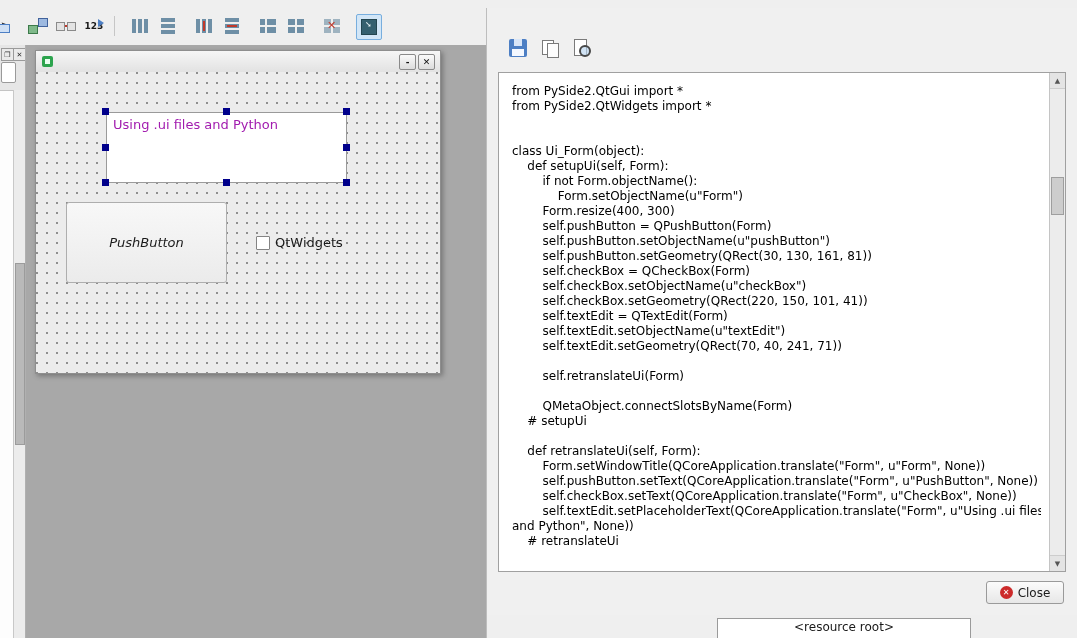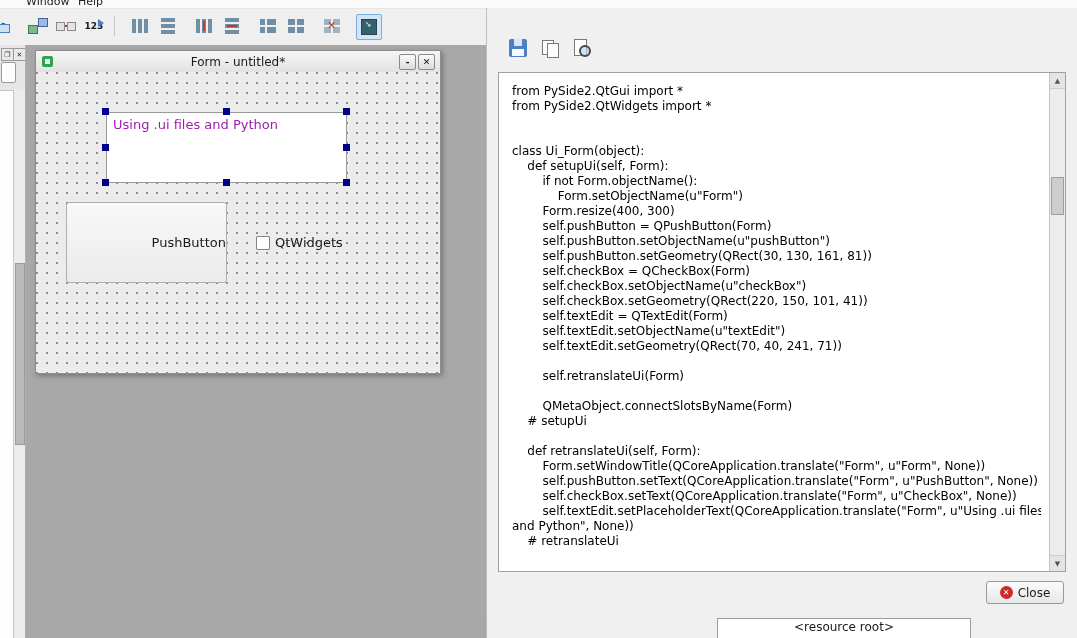--- a/index.html
+++ b/index.html
@@ -70,21 +70,21 @@
   .fw-title{flex:1;text-align:center;font-size:12px;color:#1a1a1a;}
   .fw-btn{position:absolute;top:3px;width:15px;height:14px;background:linear-gradient(#fafafa,#dcdcdc);border:1px solid #8a8a8a;border-radius:2px;font-size:9px;font-weight:bold;color:#111;display:flex;align-items:center;justify-content:center;line-height:1;}
   .fw-btn.minb{right:24px;}
   .fw-btn.clsb{right:5px;}
   .fw-canvas{position:absolute;left:0;top:21px;right:0;bottom:0;background-color:#ececec;background-image:radial-gradient(circle,#8f8f8f 1px,rgba(0,0,0,0) 1.2px);background-size:10px 10px;background-position:6px 6px;}
 
   .w-textedit{position:absolute;left:70px;top:40px;width:241px;height:71px;background:#fff;border:1px solid #9a9a9a;box-sizing:border-box;}
   .w-placeholder{margin:4px 0 0 6px;color:#a21caf;font-size:13px;}
   .handle{position:absolute;width:7px;height:7px;background:#00008b;}
 
-  .w-pushbutton{position:absolute;left:30px;top:130px;width:161px;height:81px;background:linear-gradient(#f8f8f8,#ebebeb);border:1px solid #aeaeae;border-radius:3px;box-sizing:border-box;display:flex;align-items:center;justify-content:flex-end;font-size:13px;color:#1a1a1a;}
+  .w-pushbutton{position:absolute;left:30px;top:130px;width:161px;height:81px;background:linear-gradient(#f8f8f8,#ebebeb);border:1px solid #aeaeae;border-radius:3px;box-sizing:border-box;display:flex;align-items:center;justify-content:center;font-size:13px;color:#1a1a1a;font-style:italic;}
   .w-checkbox{position:absolute;left:220px;top:150px;width:101px;height:41px;display:flex;align-items:center;}
   .cb-box{width:14px;height:14px;background:#fff;border:1px solid #848484;border-radius:1px;box-sizing:border-box;}
   .cb-label{margin-left:5px;font-size:13px;color:#1a1a1a;}
 
   
   .preview{position:absolute;left:486px;top:8px;width:591px;height:607px;background:#f0f0f0;border-left:1px solid #bdbdbd;box-sizing:border-box;}
   .pbtn{position:absolute;top:28px;width:24px;height:24px;display:flex;align-items:center;justify-content:center;}
   .icon-save{position:relative;width:18px;height:18px;background:#4d7fc4;border-radius:2px;}
   .icon-save::before{content:'';position:absolute;left:5px;top:0;width:8px;height:7px;background:#d9e6f8;}
   .icon-save::after{content:'';position:absolute;left:3px;bottom:1px;width:12px;height:7px;background:#f4f8ff;}
@@ -111,24 +111,20 @@
 
   
   .bottomstrip{position:absolute;left:486px;top:615px;width:591px;height:23px;background:#efefef;border-left:1px solid #bdbdbd;box-sizing:border-box;overflow:hidden;text-decoration:underline;}
   .resbox{position:absolute;left:230px;top:3px;width:254px;height:24px;background:#fff;border:1px solid #9a9a9a;box-sizing:border-box;font-size:12px;color:#1a1a1a;display:flex;justify-content:center;padding-top:1px;}
 </style>
 </head>
 <body>
 
 <div class="screen">
 
-  <div class="menubar">
-    <span class="menu-item" style="left:26px">Window</span>
-    <span class="menu-item" style="left:78px">Help</span>
-  </div>
 
   <div class="toolbar">
     <div class="tb" style="left:-6px">
         <span class="ic-cursor"></span>
       </div>
     <div class="tb" style="left:26px">
         <span class="ic-signals"></span>
       </div>
     <div class="tb" style="left:54px">
         <span class="ic-buddies"></span>
@@ -171,21 +167,20 @@
     <div class="wb-scroll">
       <div class="wb-thumb"></div>
     </div>
   </div>
 
   <div class="mdi">
 
     <div class="form-window">
       <div class="fw-titlebar">
         <span class="fw-icon"></span>
-        <span class="fw-title">Form - untitled*</span>
         <span class="fw-btn minb">-</span>
         <span class="fw-btn clsb">✕</span>
       </div>
       <div class="fw-canvas">
 
         <div class="w-textedit">
           <div class="w-placeholder">Using .ui files and Python</div>
         </div>
         <div class="handle" style="left:66px;top:36px"></div>
         <div class="handle" style="left:187px;top:36px"></div>

